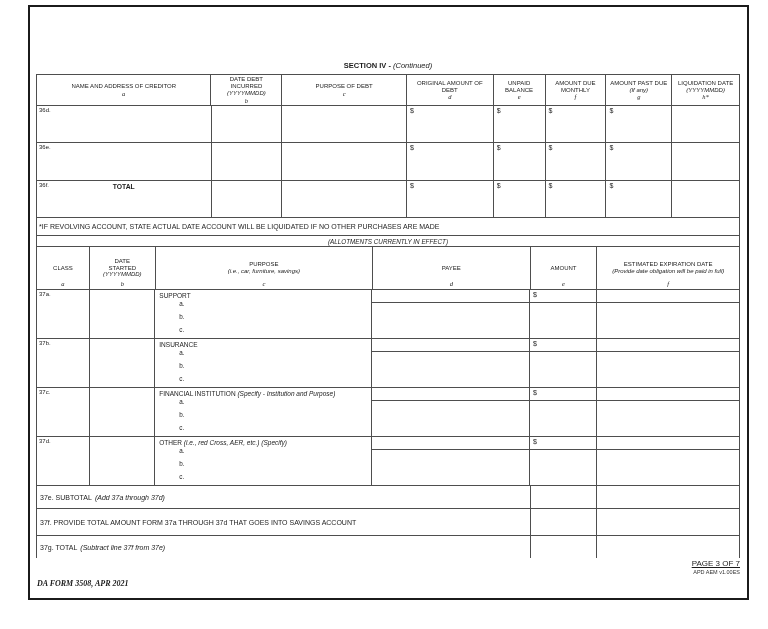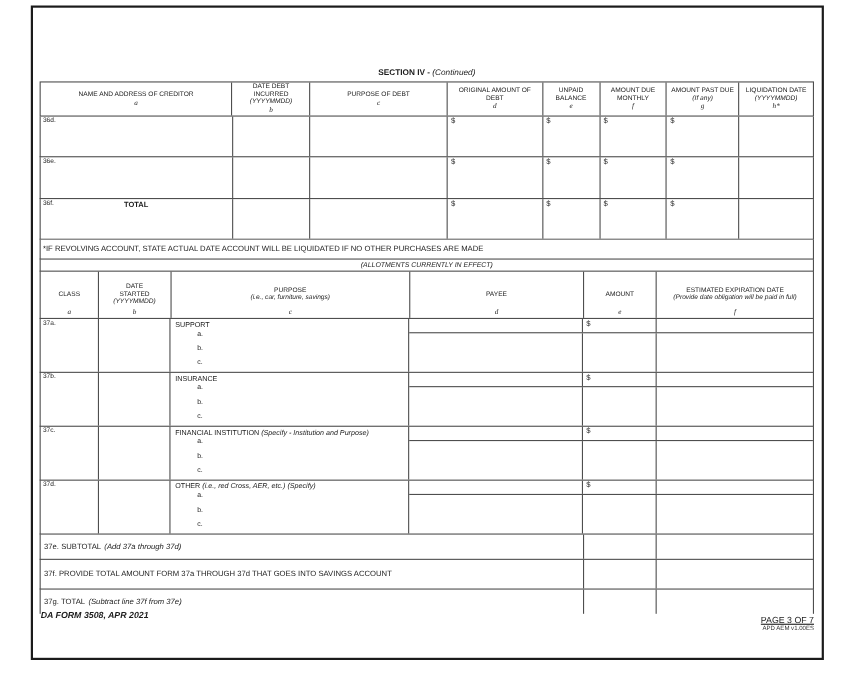--- a/index.html
+++ b/index.html
@@ -54,22 +54,22 @@
   .arc{ position:relative; border-right:1px solid var(--ln); height:100%; }
   .arc:last-child{ border-right:none; }
   .arp{width:158px}.arm{width:67px}.are{width:142px}
   
   .slabel{ width:495px; display:flex; align-items:center; gap:3px; padding-left:3px;
            font-size:7px; position:relative; border-right:1px solid var(--ln); height:100%; }
   .slabel .i{ font-style:italic; }
   .samt{ width:67px; border-right:1px solid var(--ln); height:100%; position:relative; }
   .sexp{ width:142px; height:100%; position:relative; }
   
-  .formid{ position:absolute; left:37px; top:555px; font-weight:bold; font-style:italic;
-           font-size:8px; }
+  .formid{ position:absolute; left:37px; top:579px; font-weight:bold; font-style:italic;
+           font-size:8px;font-family:Liberation Serif, serif; }
   .pgblock{ position:absolute; right:28px; top:560px; text-align:right; line-height:8px; }
   .pgnum{ font-size:8px;text-decoration:underline; }
   .ver{ font-size:5.5px; color:#333; }
 </style>
 </head>
 <body>
 
 <div class="page">
   <div class="pageborder"></div>
 

